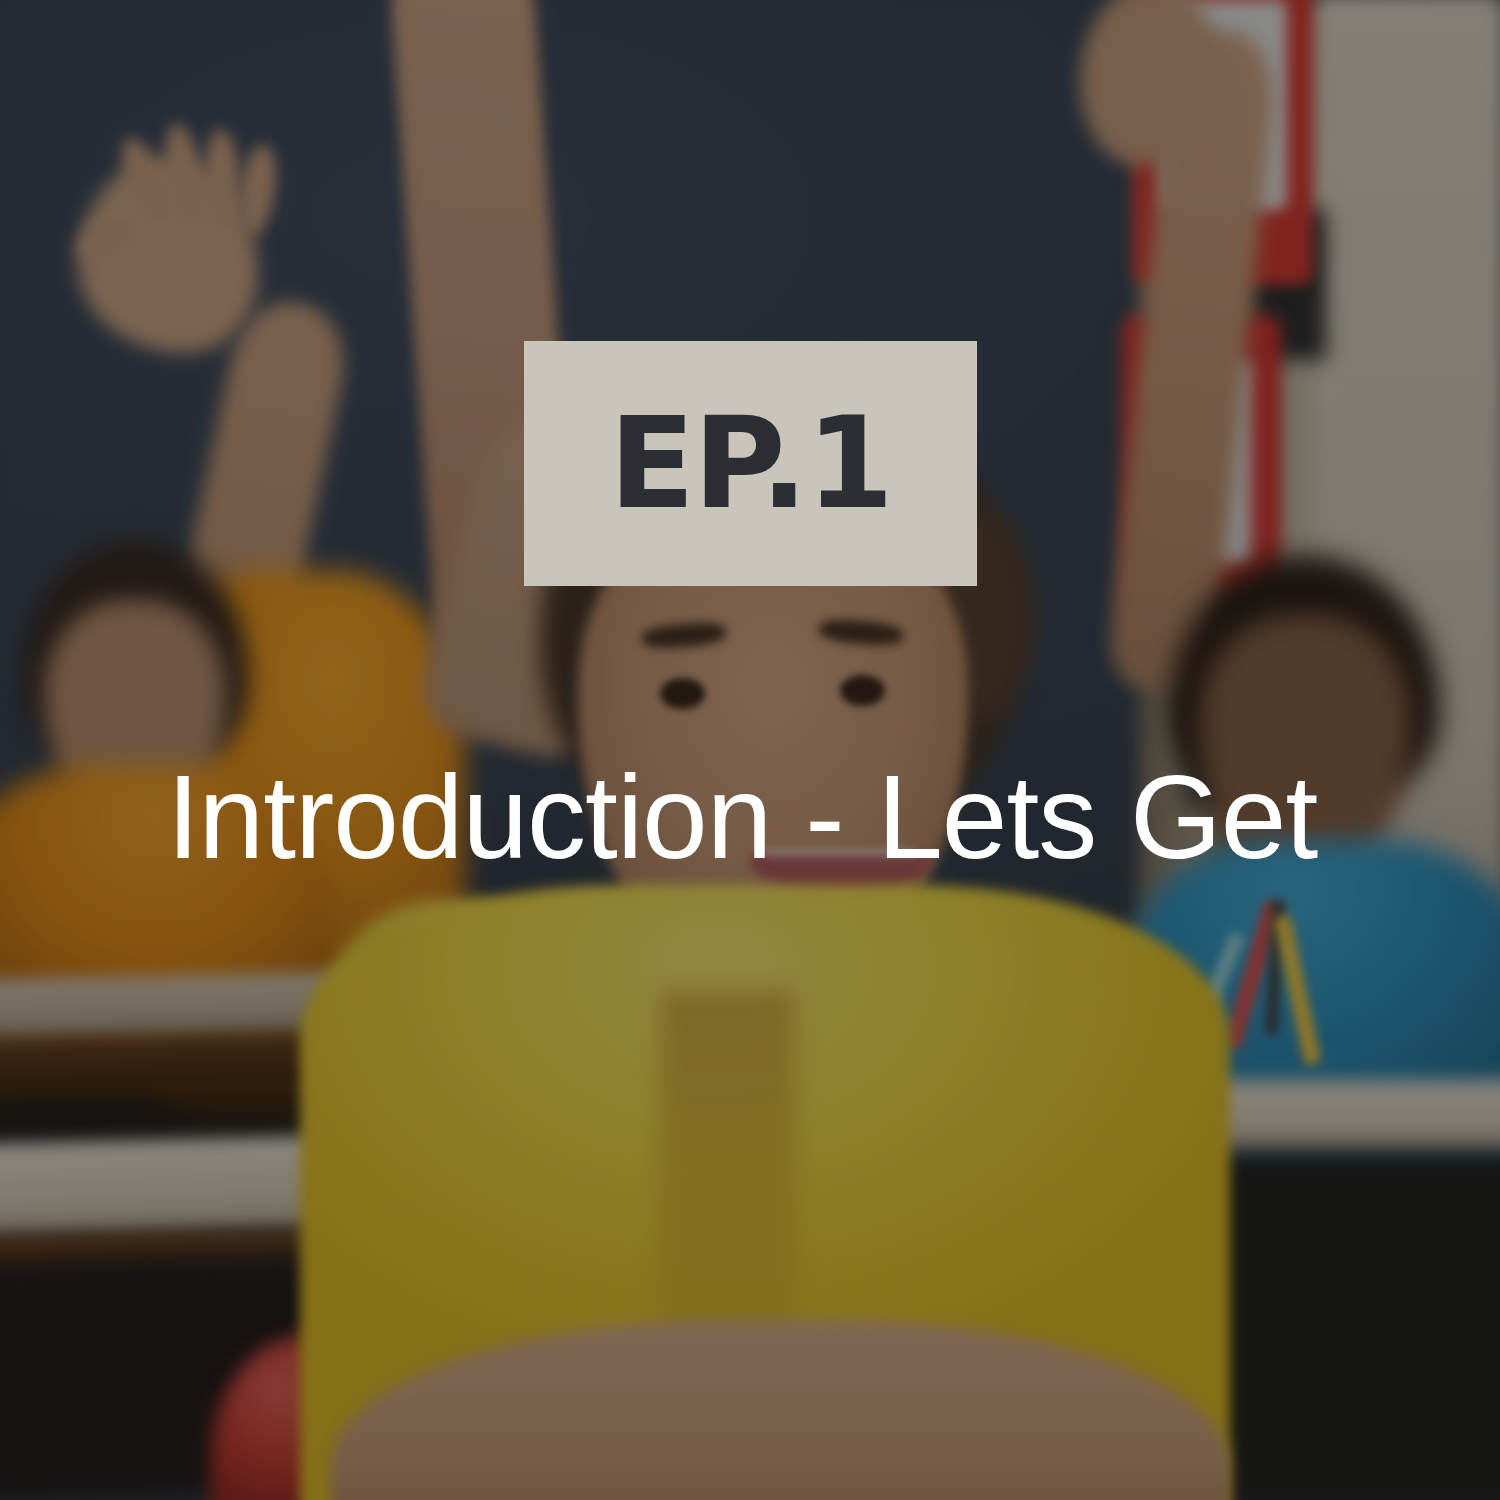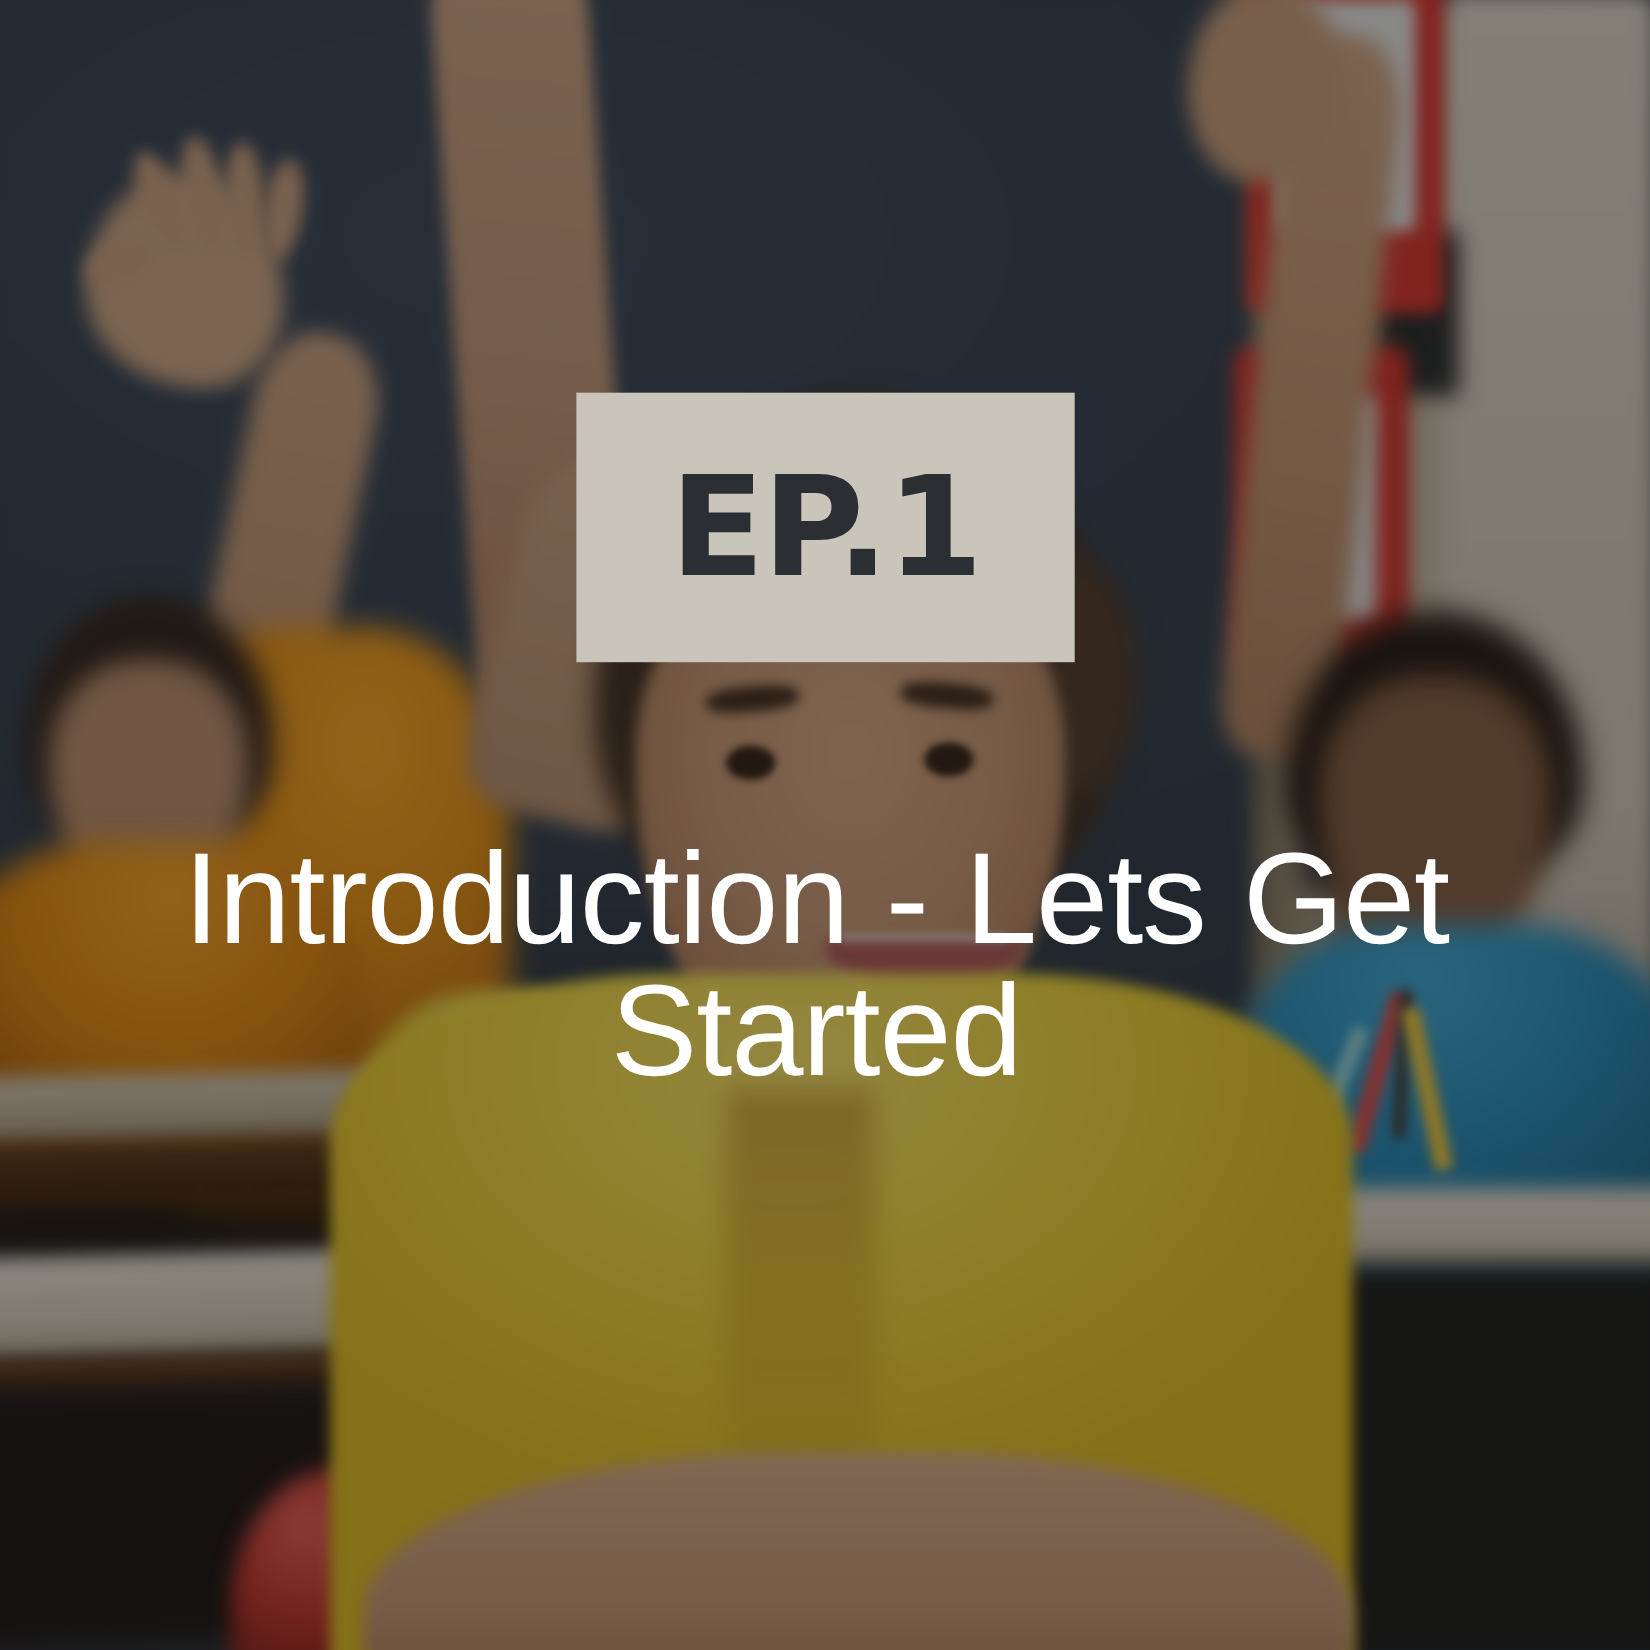--- a/index.html
+++ b/index.html
@@ -337,21 +337,20 @@
 
   .episode-badge {
     position: absolute;
     left: 524px;
     top: 341px;
     width: 453px;
     height: 245px;
     display: flex;
     align-items: center;
     justify-content: center;
-    margin-top: 16px;
   }
   .episode-badge-label {
     font-family: "DejaVu Sans", "Liberation Sans", sans-serif;
     font-weight: 700;
     font-size: 126px;
     letter-spacing: -2px;
     line-height: 1;
     color: #2b2f33;
   }
 
@@ -446,17 +445,16 @@
   <div class="overlay" style="background: rgba(26, 20, 14, 0.44);"></div>
 
   <div class="content">
 
     <div class="episode-badge" id="episode-badge" style="background: rgb(201, 197, 186);">
       <span class="episode-badge-label" style="color: rgb(43, 47, 51);">EP.1</span>
     </div>
 
     <div class="title" style="color: rgb(255, 255, 255);">
       <span>Introduction - Lets Get</span><br>
-      <span>Started</span>
     </div>
 
   </div>
 </div>
 
 </body></html>

